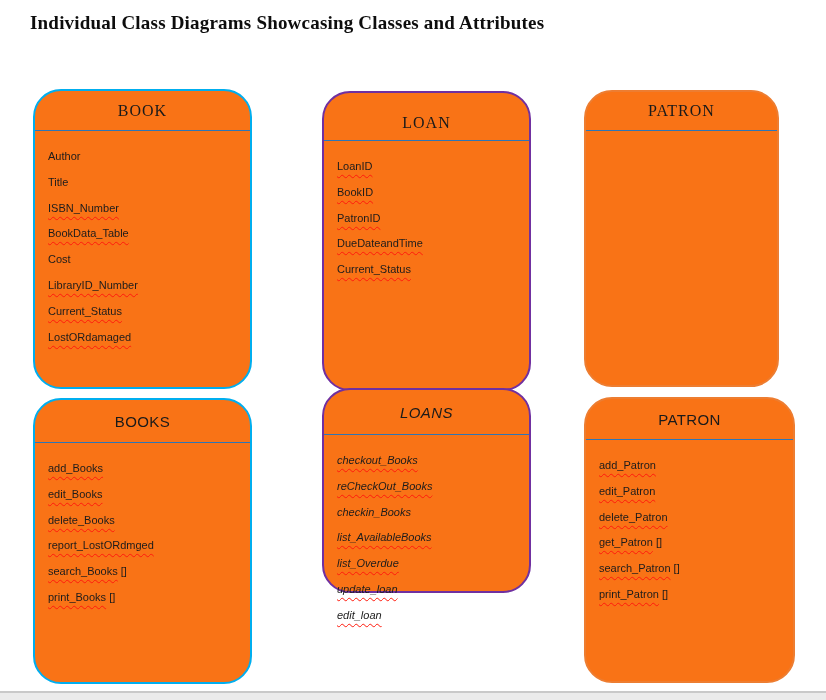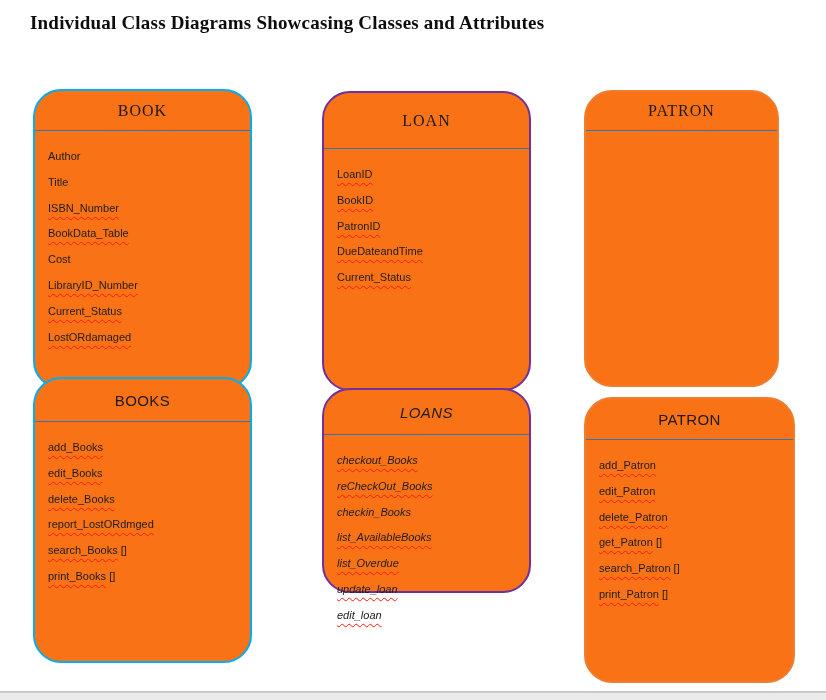--- a/index.html
+++ b/index.html
@@ -61,24 +61,24 @@
     text-decoration-style: wavy;
     text-decoration-color: #ff1a0d;
     text-decoration-thickness: 1px;
     text-underline-offset: 4px;
   }
 
   
   #box-book    { left: 33px;  top: 89px;  width: 219px; height: 300px; }
   #box-book    .box-header { height: 40px; }
   #box-loan    { left: 322px; top: 91px;  width: 209px; height: 300px; }
-  #box-loan    .box-header { height: 56px; }
+  #box-loan    .box-header { height: 36px; margin-top: 12px; }
   #box-patron  { left: 584px; top: 90px;  width: 195px; height: 297px; }
   #box-patron  .box-header { height: 39px; }
-  #box-books   { left: 33px;  top: 377px; width: 219px; height: 286px; }
+  #box-books   { left: 33px;  top: 398px; width: 219px; height: 286px; }
   #box-books   .box-header { height: 43px; }
   #box-loans   { left: 322px; top: 388px; width: 209px; height: 205px; font-style: italic; }
   #box-loans   .box-header { height: 45px; }
   #box-patrons { left: 584px; top: 397px; width: 211px; height: 286px; }
   #box-patrons .box-header { height: 41px; }
 
   .page-bottom-edge {
     position: absolute;
     left: 0; bottom: 0;
     width: 826px; height: 9px;

